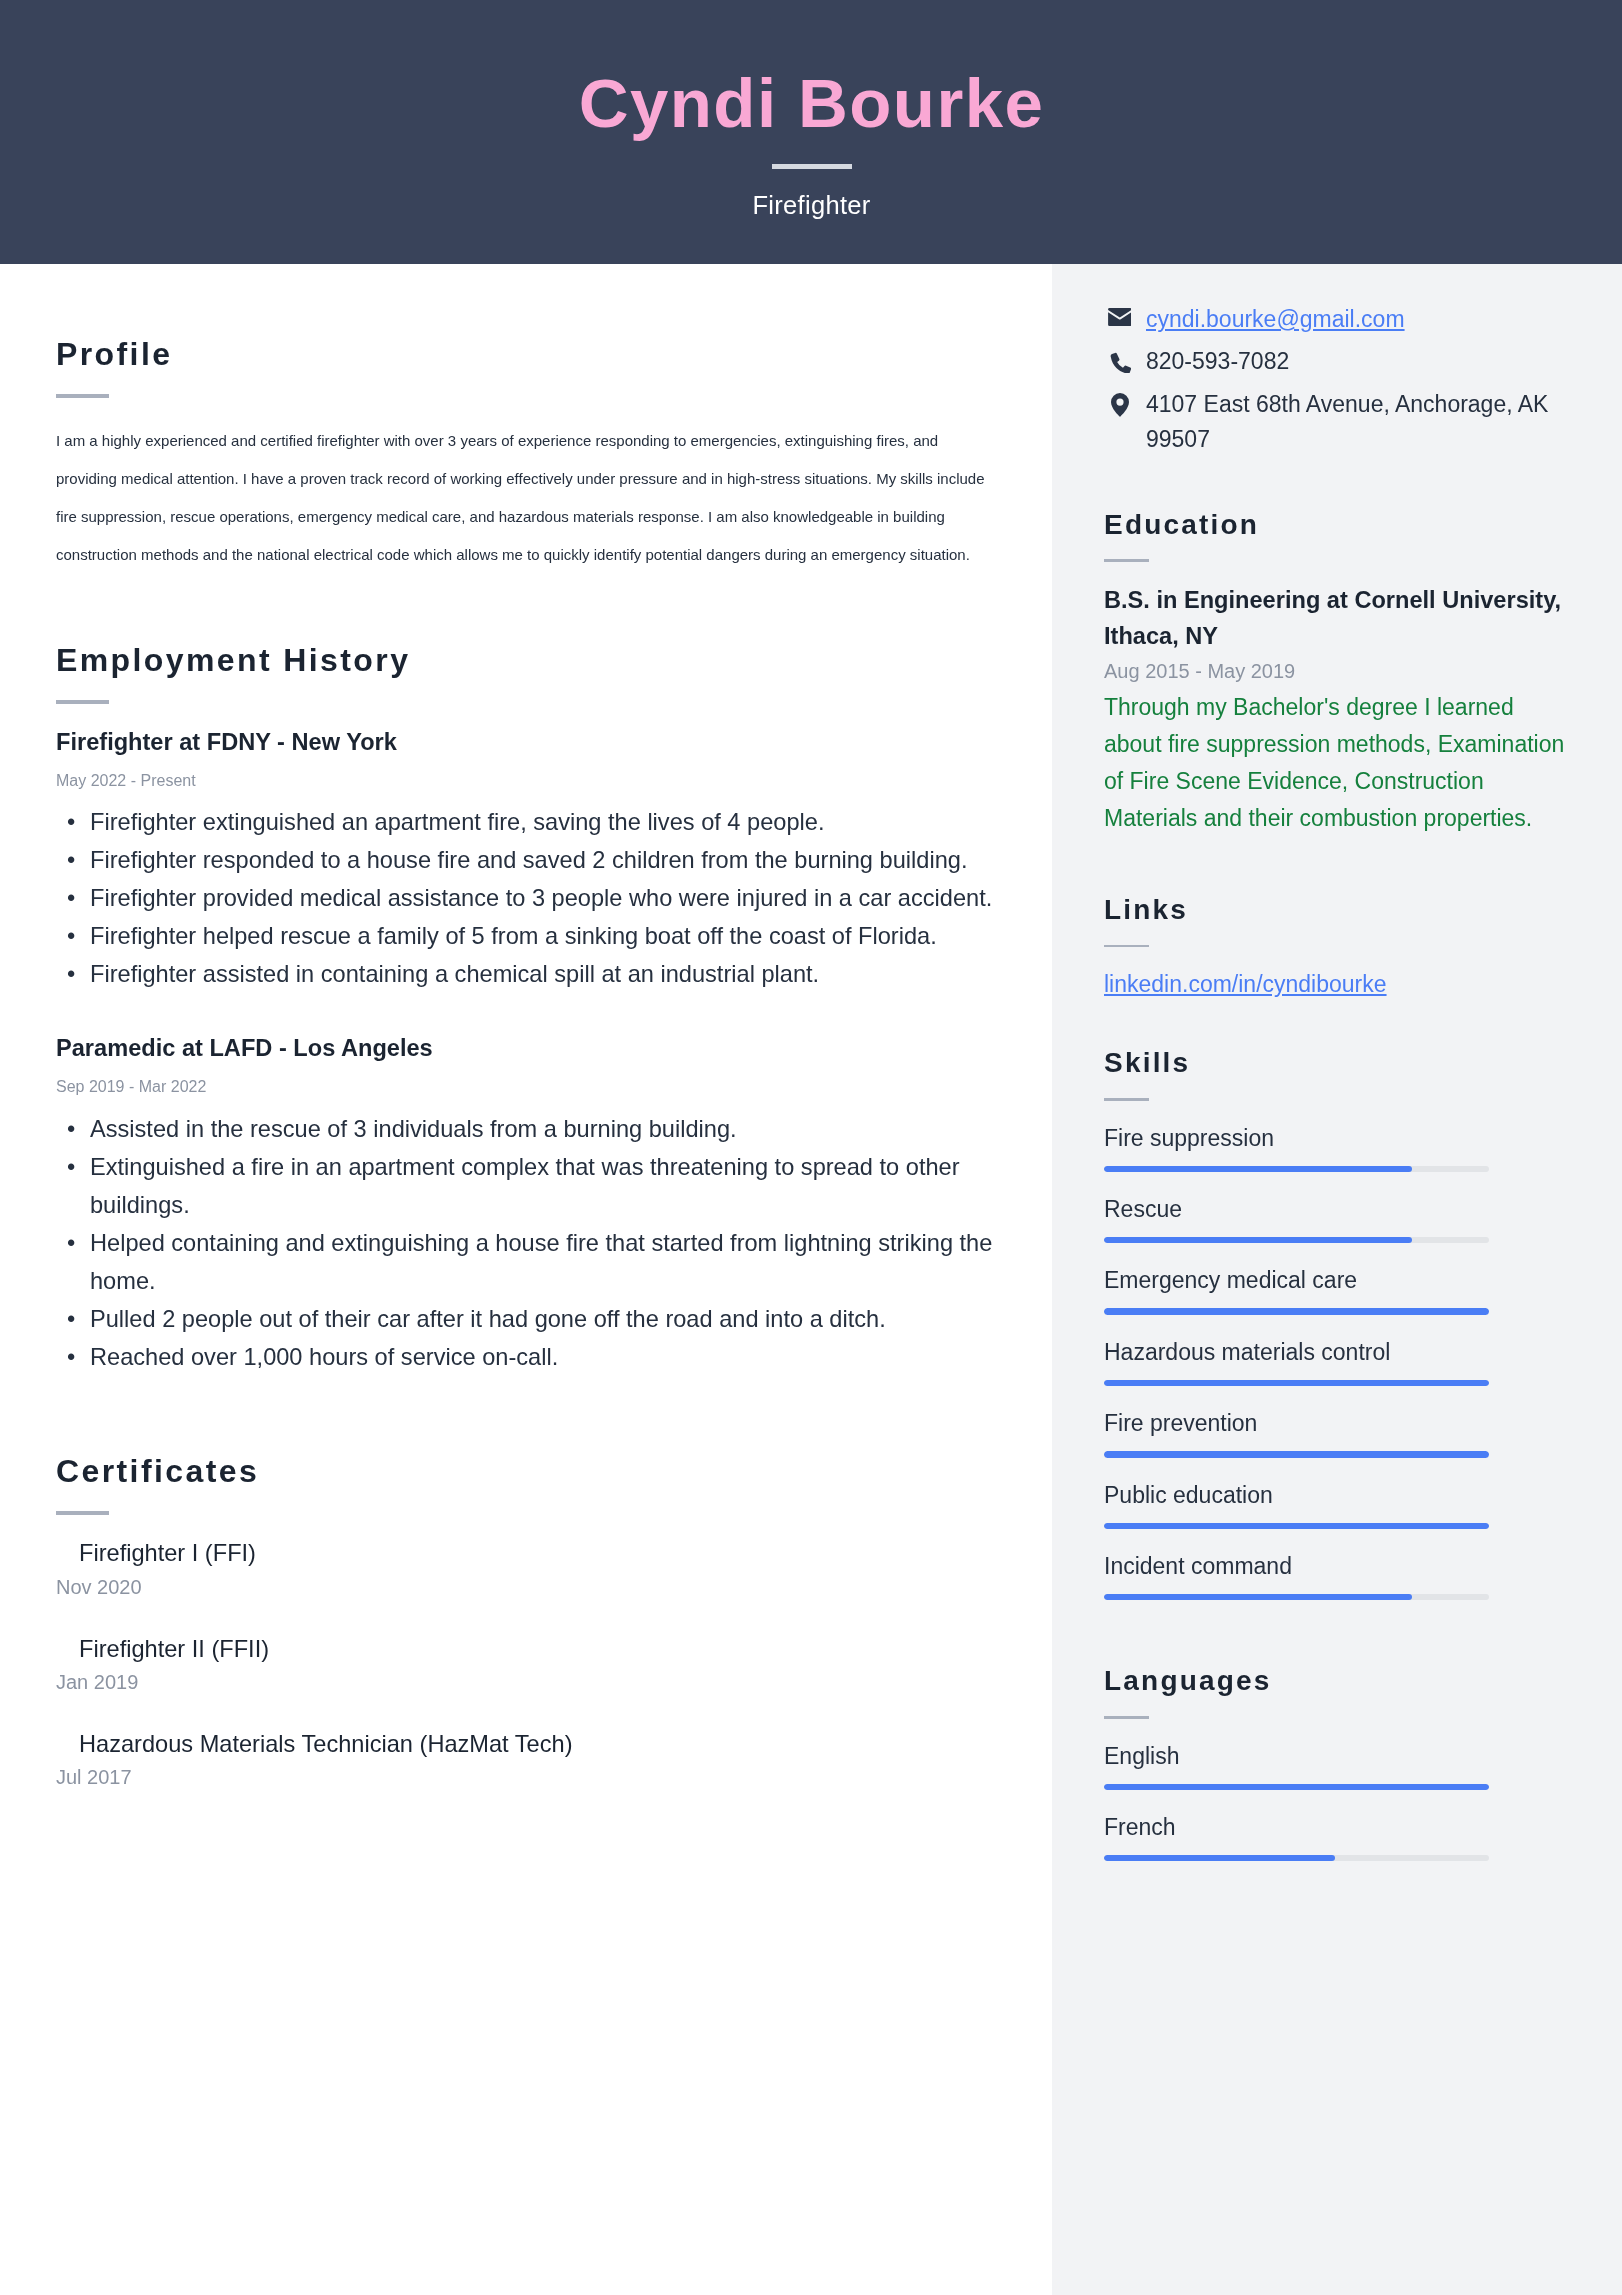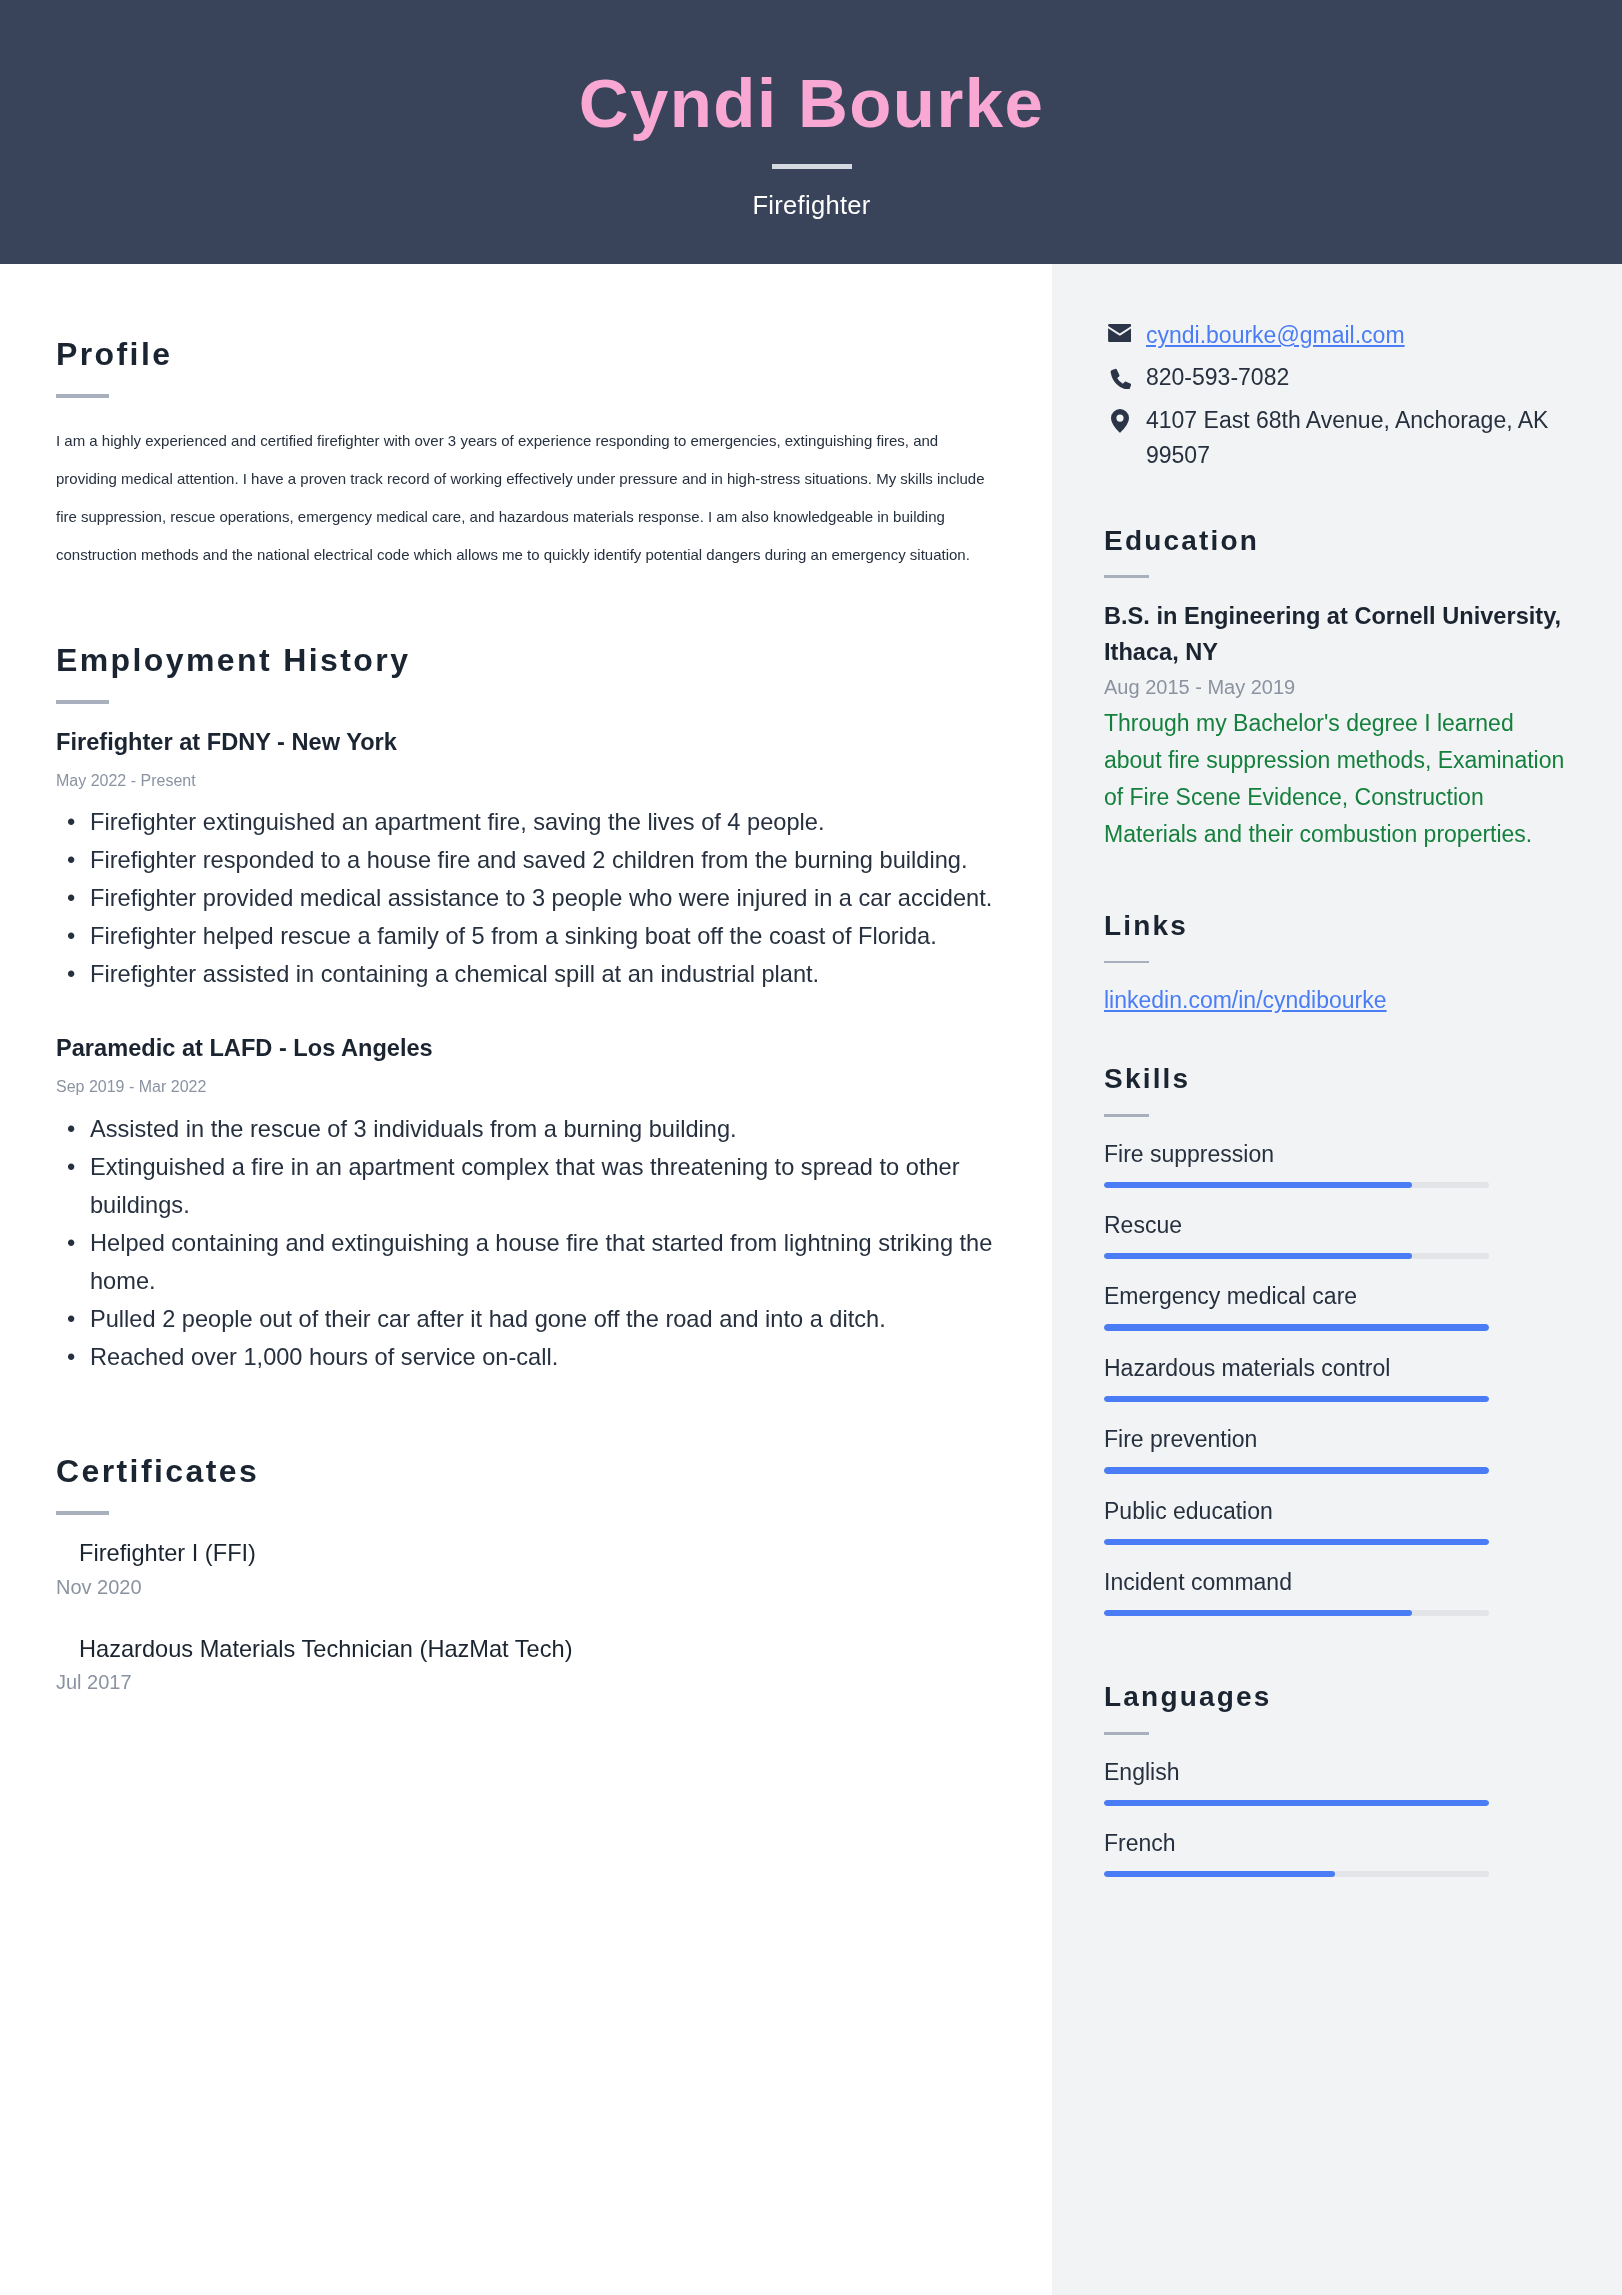--- a/index.html
+++ b/index.html
@@ -60,21 +60,21 @@
 
   .main-col {
     width: 1052px;
     background: #ffffff;
     padding: 71px 56px 0 56px;
   }
 
   .side-col {
     width: 571px;
     background: #f2f3f5;
-    padding: 54px 56px 0 52px;
+    padding: 38px 56px 0 52px;
   }
 
   
   .sec-title {
     font-size: 32px;
     font-weight: 700;
     color: #1b2431;
     letter-spacing: 2.4px;
     line-height: 1.2;
   }
@@ -284,20 +284,24 @@
 
       <div>
         <div class="sec-title">Certificates</div>
         <div class="sec-rule"></div>
         <div id="certs-container">
             <div class="cert">
               <div class="cert-title">Firefighter I (FFI)</div>
               <div class="cert-date">Nov 2020</div>
             </div>
             <div class="cert">
+              <div class="cert-title">Firefighter II (FFII)</div>
+              <div class="cert-date">Jan 2019</div>
+            </div>
+            <div class="cert">
               <div class="cert-title">Hazardous Materials Technician (HazMat Tech)</div>
               <div class="cert-date">Jul 2017</div>
             </div>
           </div>
       </div>
 
     </div>
 
     <div class="side-col side">
 

